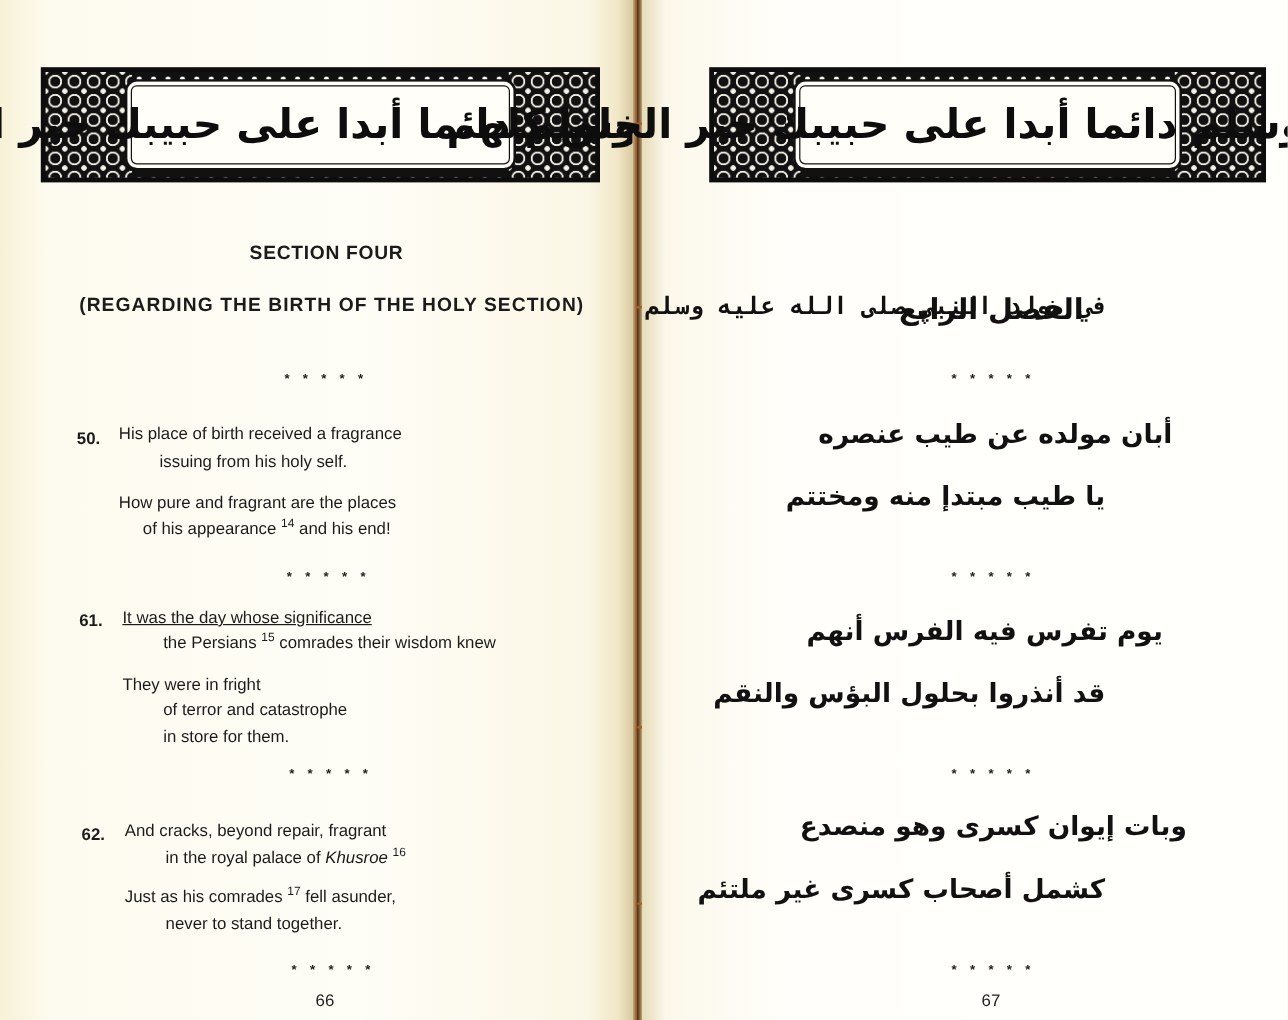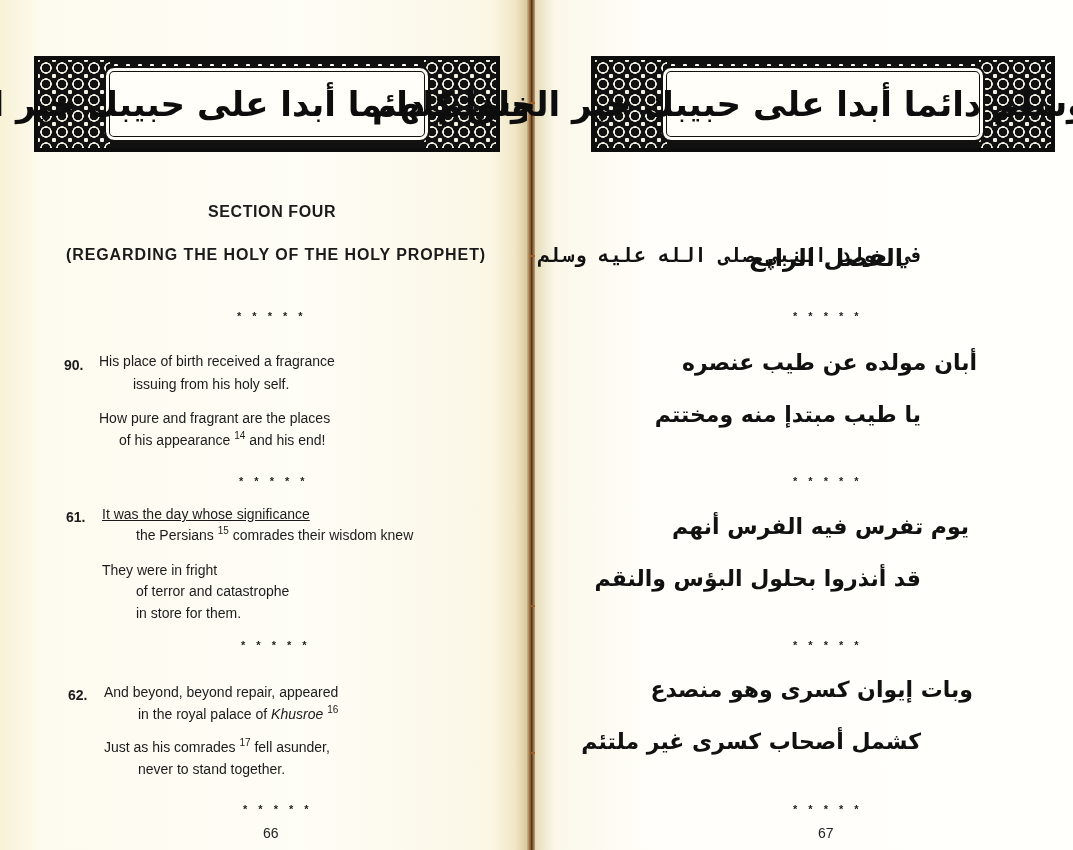--- a/index.html
+++ b/index.html
@@ -83,26 +83,26 @@
     <div class="banner-inner">
       <div class="ornament left"></div>
       <div class="ornament right"></div>
       <div class="cartouche">
         <span class="calligraphy">مولاي صل وسلم دائما أبدا على حبيبك خير الخلق كلهم</span>
       </div>
     </div>
   </div>
 
   <div class="en heading" style="left:208px; top:203px;">SECTION FOUR</div>
-  <div class="en heading" style="left:66px; top:246px; letter-spacing:0.9px;">(REGARDING THE HOLY OF THE HOLY PROPHET)</div>
+  <div class="en heading" style="left:66px; top:246px; letter-spacing:0.9px;">(REGARDING THE BIRTH OF THE HOLY SECTION)</div>
 
   <div class="stars" style="left:237px; top:310px;">* * * * *</div>
 
   <div>
-    <div class="en num" style="left:64px; top:357px;">90.</div>
+    <div class="en num" style="left:64px; top:357px;">50.</div>
     <div class="en" style="left:99px; top:353px;">His place of birth received a fragrance</div>
     <div class="en" style="left:133px; top:376px;">issuing from his holy self.</div>
     <div class="en" style="left:99px; top:410px;">How pure and fragrant are the places</div>
     <div class="en" style="left:119px; top:432px;">
       <span>of his appearance</span>
       <sup>14</sup>
       <span>and his end!</span>
     </div>
   </div>
 
@@ -118,21 +118,21 @@
     </div>
     <div class="en" style="left:102px; top:562px;">They were in fright</div>
     <div class="en" style="left:136px; top:583px;">of terror and catastrophe</div>
     <div class="en" style="left:136px; top:605px;">in store for them.</div>
   </div>
 
   <div class="stars" style="left:241px; top:639px;">* * * * *</div>
 
   <div>
     <div class="en num" style="left:68px; top:687px;">62.</div>
-    <div class="en" style="left:104px; top:684px;">And beyond, beyond repair, appeared</div>
+    <div class="en" style="left:104px; top:684px;">And cracks, beyond repair, fragrant</div>
     <div class="en" style="left:138px; top:706px;">
       <span>in the royal palace of</span>
       <i>Khusroe</i>
       <sup>16</sup>
     </div>
     <div class="en" style="left:104px; top:739px;">
       <span>Just as his comrades</span>
       <sup>17</sup>
       <span>fell asunder,</span>
     </div>
@@ -173,19 +173,19 @@
   <div class="stars" style="left:258px; top:475px;">* * * * *</div>
 
   <div>
     <div class="ar" style="right:104px; top:514px;">يوم تفرس فيه الفرس أنهم</div>
     <div class="ar" style="right:152px; top:566px;">قد أنذروا بحلول البؤس والنقم</div>
   </div>
 
   <div class="stars" style="left:258px; top:639px;">* * * * *</div>
 
   <div>
-    <div class="ar" style="right:100px; top:677px;">وبات إيوان كسرى وهو منصدع</div>
+    <div class="ar" style="right:84px; top:677px;">وبات إيوان كسرى وهو منصدع</div>
     <div class="ar" style="right:152px; top:729px;">كشمل أصحاب كسرى غير ملتئم</div>
   </div>
 
   <div class="stars" style="left:258px; top:803px;">* * * * *</div>
   <div class="pageno" style="left:283px; top:825px;">67</div>
 </div>
 
 </body></html>

